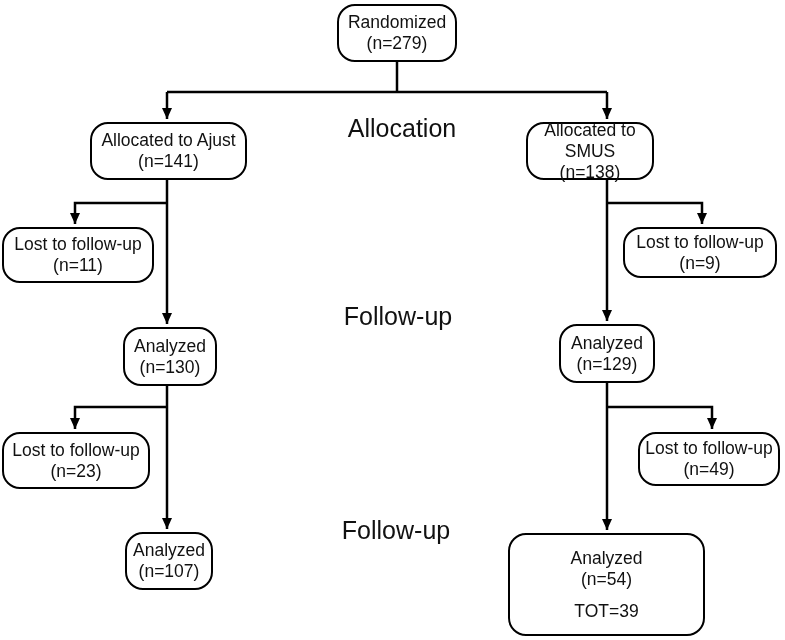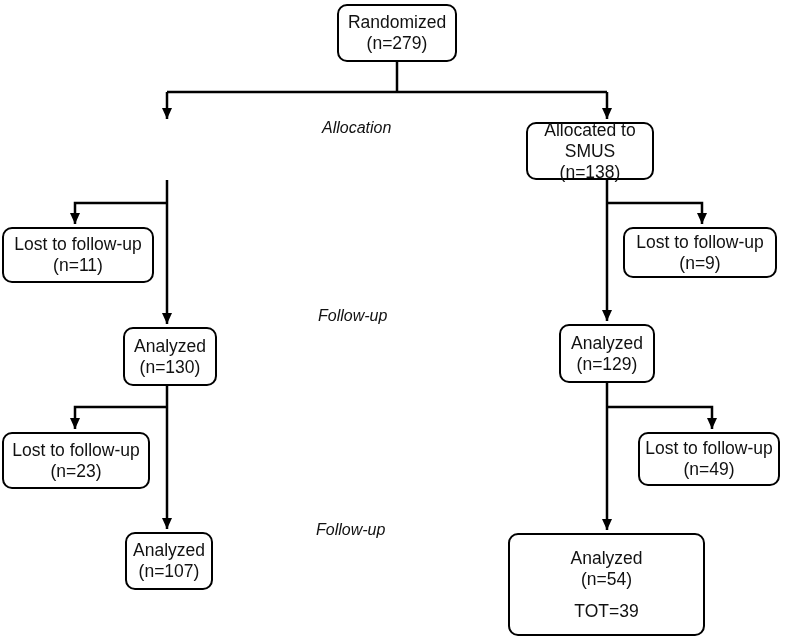--- a/index.html
+++ b/index.html
@@ -15,35 +15,35 @@
   svg.connectors {
     position: absolute;
     left: 0; top: 0;
     width: 785px; height: 640px;
     pointer-events: none;
   }
   .box {
     position: absolute;
     box-sizing: border-box;
     border: 2.5px solid #000000;
-    border-radius: 10px;
+    border-radius: 18px;
     background: #ffffff;
     display: flex;
     flex-direction: column;
     align-items: center;
     justify-content: center;
     text-align: center;
     font-size: 17.5px;
     line-height: 21px;
   }
   .stage {
     position: absolute;
-    font-size: 16px;
+    text-align: center;
+    font-size: 25px;
     line-height: 24px;
-    font-style: italic;
   }
   .spacer { height: 11px; }
 
   
   #box-randomized   { left: 337px; top: 4px;   width: 120px; height: 58px; }
   #box-ajust        { left: 90px;  top: 122px; width: 157px; height: 58px; }
   #box-smus         { left: 526px; top: 122px; width: 128px; height: 58px; }
   #box-lost11       { left: 2px;   top: 227px; width: 152px; height: 56px; }
   #box-lost9        { left: 623px; top: 227px; width: 154px; height: 51px; }
   #box-analyzed130  { left: 123px; top: 327px; width: 94px;  height: 59px; }
@@ -87,20 +87,24 @@
 
   <div class="box" id="box-randomized">
     <div>Randomized</div>
     <div>(n=279)</div>
   </div>
 
   <div class="stage" id="label-allocation">
     <div>Allocation</div>
   </div>
 
+  <div class="box" id="box-ajust">
+    <div>Allocated to Ajust</div>
+    <div>(n=141)</div>
+  </div>
 
   <div class="box" id="box-smus">
     <div>Allocated to SMUS</div>
     <div>(n=138)</div>
   </div>
 
   <div class="box" id="box-lost11">
     <div>Lost to follow-up</div>
     <div>(n=11)</div>
   </div>

